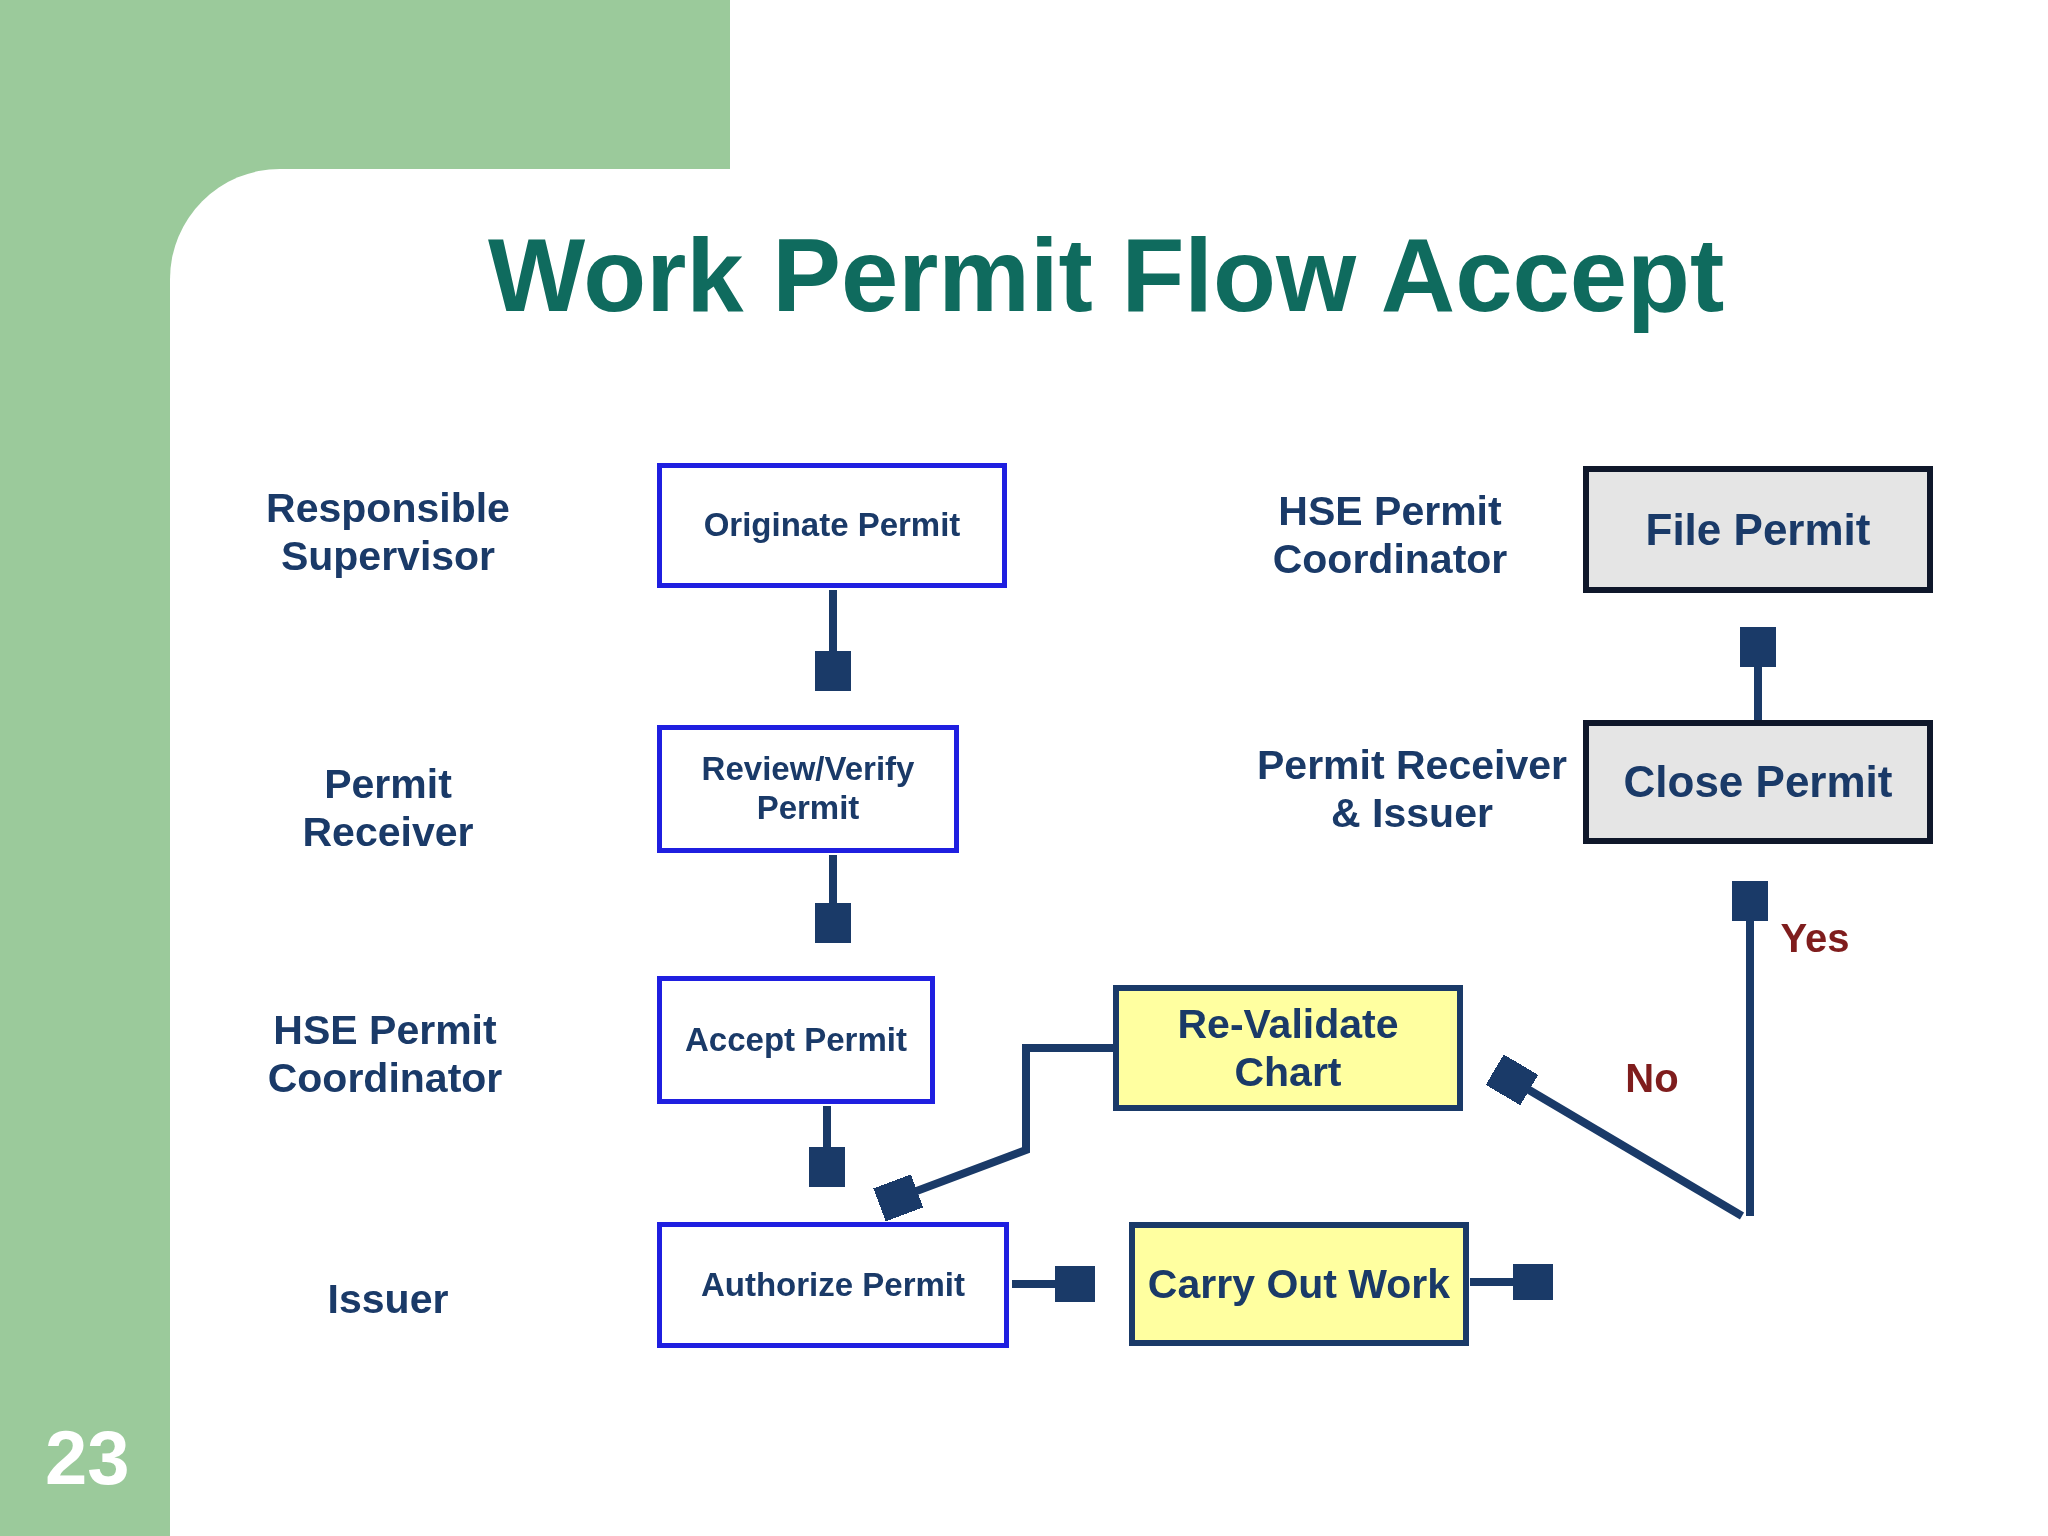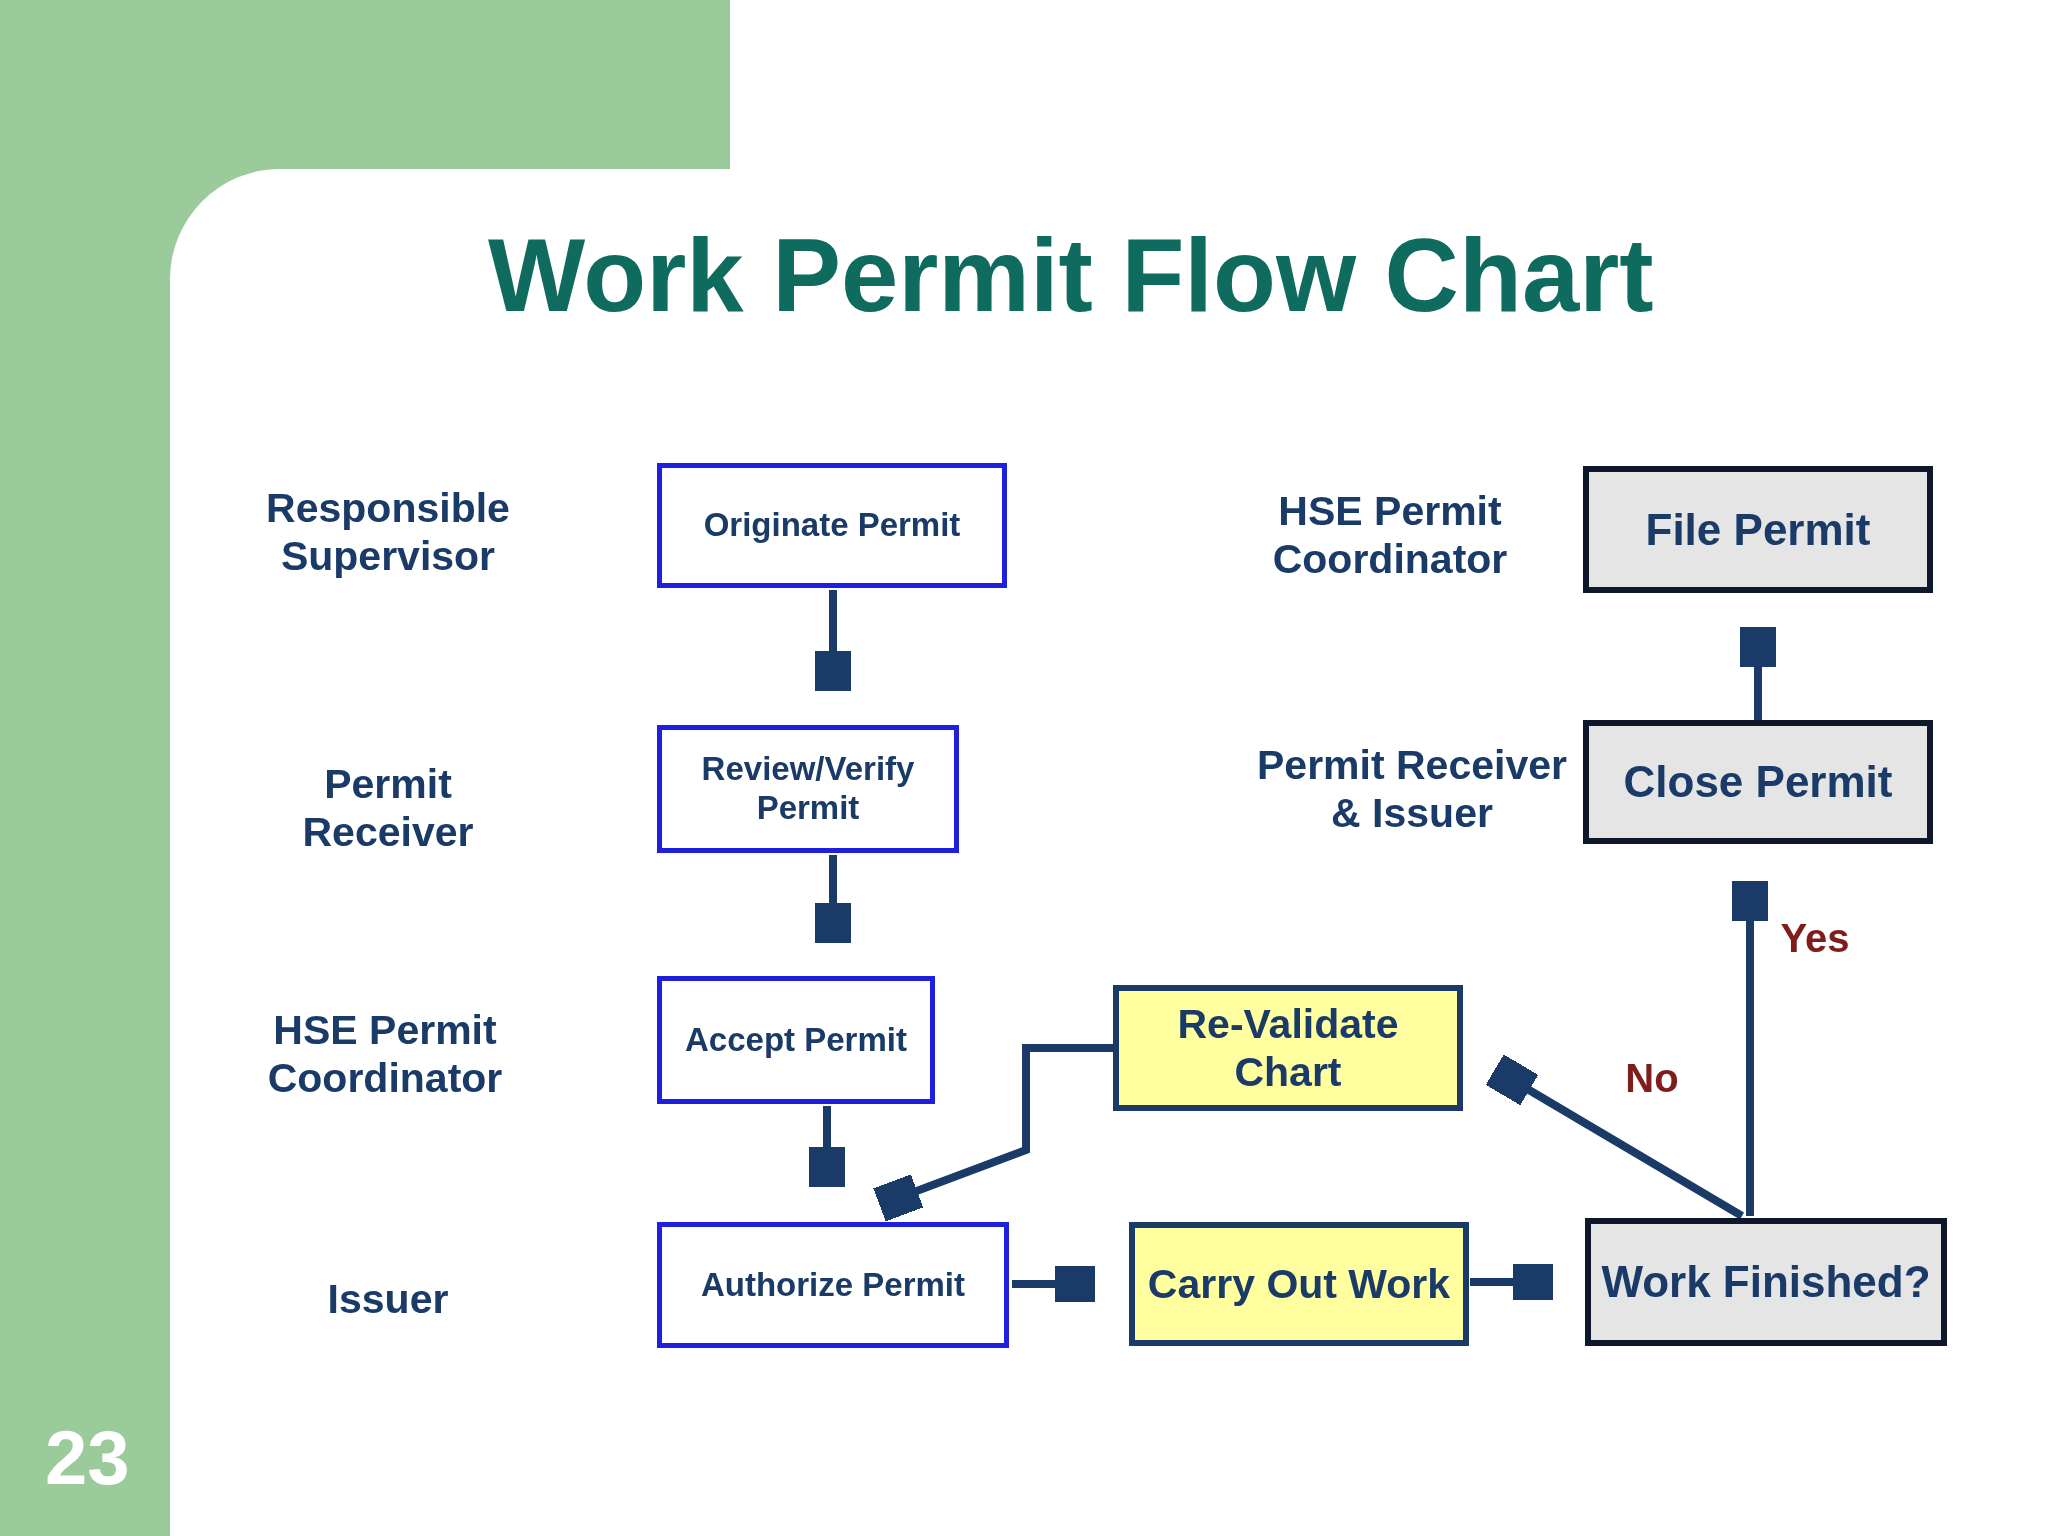--- a/index.html
+++ b/index.html
@@ -73,21 +73,21 @@
 </style>
 </head>
 <body>
 
 <div class="slide">
   <div class="green-sidebar"></div>
   <div class="green-topbar"></div>
   <div class="content-bg"></div>
   <div class="content-top-right"></div>
 
-  <div class="slide-title">Work Permit Flow Chart</div>
+  <div class="slide-title">Work Permit Flow Accept</div>
   <div class="page-number">23</div>
 
   <div class="lane-label l-1">Responsible
 Supervisor</div>
   <div class="lane-label l-2">Permit
 Receiver</div>
   <div class="lane-label l-3">HSE Permit
 Coordinator</div>
   <div class="lane-label l-4">Issuer</div>
 
@@ -116,17 +116,16 @@
   <div class="box blue b-originate">Originate Permit</div>
   <div class="box blue b-review">Review/Verify
 Permit</div>
   <div class="box blue b-accept">Accept Permit</div>
   <div class="box blue b-authorize">Authorize Permit</div>
   <div class="box yellow b-revalidate">Re-Validate
 Chart</div>
   <div class="box yellow b-carry">Carry Out Work</div>
   <div class="box orange b-file">File Permit</div>
   <div class="box orange b-close">Close Permit</div>
-  <div class="box orange b-work">Work Finished?</div>
 
   <div class="edge-label yes-label">Yes</div>
   <div class="edge-label no-label">No</div>
 </div>
 
 </body></html>

